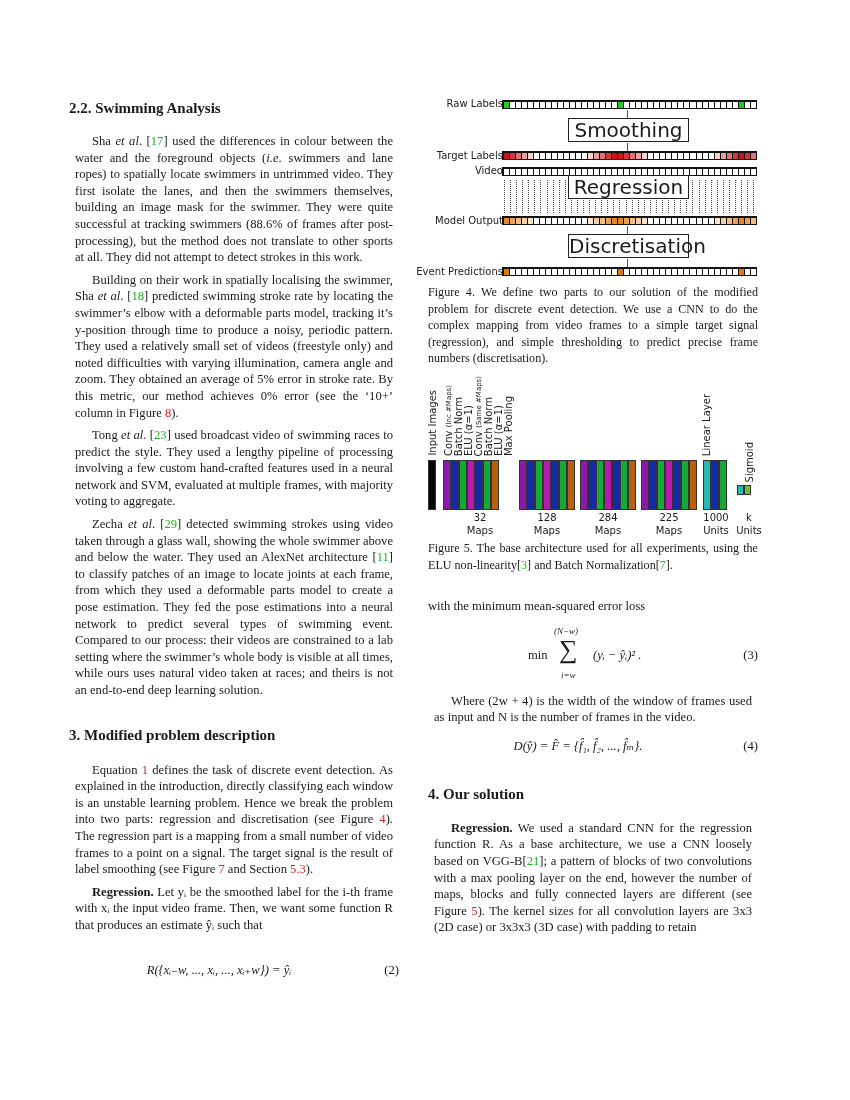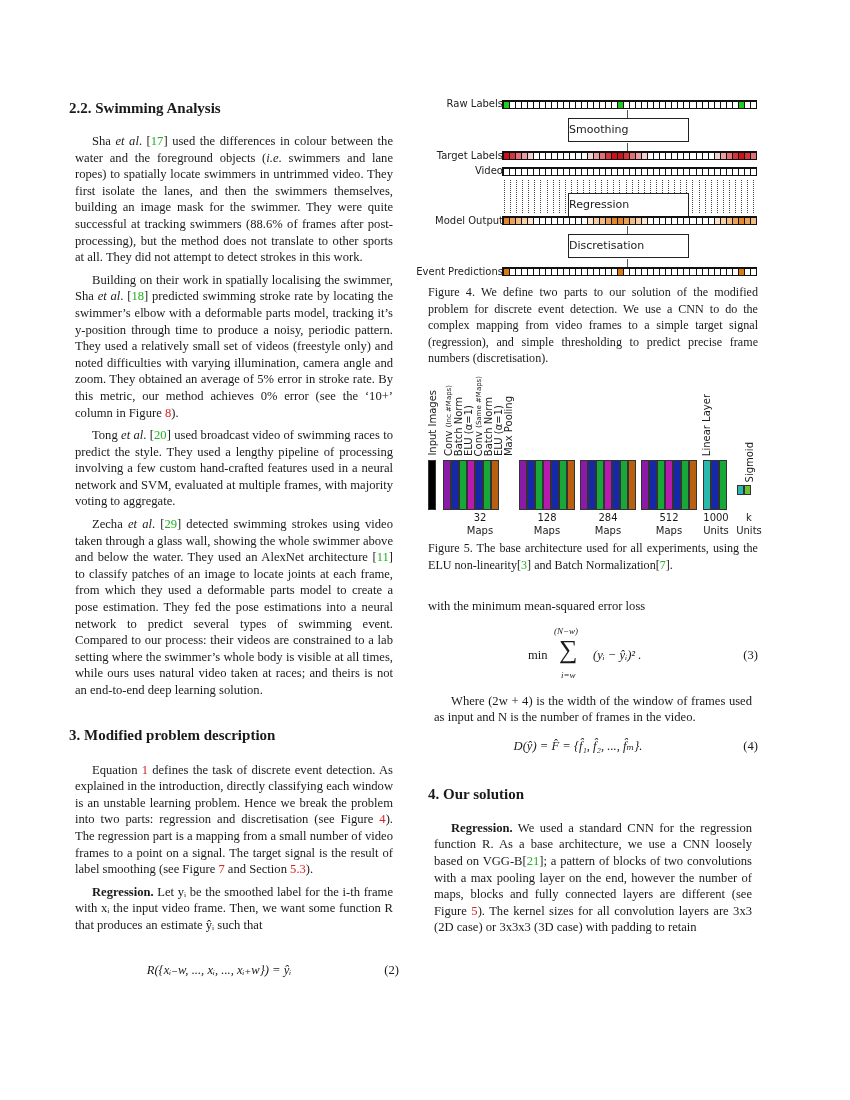--- a/index.html
+++ b/index.html
@@ -16,43 +16,43 @@
   .i { font-style:italic; }
   .eq { position:relative; height:40px; }
   .eq .body { position:absolute; left:0; right:30px; text-align:center; font-style:italic; }
   .eq .num { position:absolute; right:0; font-style:normal; }
   
   .fig4 { position:absolute; left:420px; top:95px; width:345px; height:185px;
           font-family:"DejaVu Sans", sans-serif; }
   .rowlbl { position:absolute; right:262px; font-size:10px; line-height:10px; text-align:right; white-space:nowrap; color:#222; }
   .bar { position:absolute; left:82px; width:255px; height:9px; display:flex; border:1.2px solid #111; box-sizing:border-box; background:#111; gap:1px; padding:0.5px; }
   .bar span { flex:1; background:#fff; }
-  .box { position:absolute; left:148px; width:119px; border:1.2px solid #222; background:#fff; 
-         font-size:11px; line-height:22px; }
+  .box { position:absolute; left:148px; width:119px; border:1.2px solid #222; background:#fff; text-align:center;
+         font-size:20px; line-height:22px; }
   .arrow { position:absolute; left:207px; width:1px; background:#555; }
   .dots { position:absolute; left:82px; width:255px; top:85px; height:33px; display:flex; }
   .dots span { flex:1; border-left:1px dotted #444; margin-left:2px; }
   .caption { font-size:12.1px; line-height:16.6px; text-align:justify; font-family:"Liberation Serif", serif; }
   
   .fig5 { position:absolute; left:425px; top:372px; width:345px; height:170px; font-family:"DejaVu Sans", sans-serif; }
   .vlabel { position:absolute; bottom:86px; writing-mode:vertical-rl; transform:rotate(180deg); font-size:10px; line-height:10px; white-space:nowrap; }
   .vlabel small { font-size:7px; }
   .blk { position:absolute; top:88px; height:50px; display:flex; }
   .blk span { width:8px; height:50px; border:1px solid #333; box-sizing:border-box; margin-right:0; }
   .ulbl { position:absolute; top:139px; font-size:10px; line-height:13px; text-align:center; }
 </style>
 </head>
 <body>
 
 <div class="col left">
   <h2>2.2. Swimming Analysis</h2>
   <div style="height:9px"></div>
   <p><span>Sha </span><span class="i">et al</span><span>. [</span><a class="cite">17</a><span>] used the differences in colour between the water and the foreground objects (</span><span class="i">i.e</span><span>. swimmers and lane ropes) to spatially locate swimmers in untrimmed video. They first isolate the lanes, and then the swimmers themselves, building an image mask for the swimmer. They were quite successful at tracking swimmers (88.6% of frames after post-processing), but the method does not translate to other sports at all. They did not attempt to detect strokes in this work.</span></p>
   <p style="margin-top:1px"><span>Building on their work in spatially localising the swimmer, Sha </span><span class="i">et al</span><span>. [</span><a class="cite">18</a><span>] predicted swimming stroke rate by locating the swimmer’s elbow with a deformable parts model, tracking it’s y-position through time to produce a noisy, periodic pattern. They used a relatively small set of videos (freestyle only) and noted difficulties with varying illumination, camera angle and zoom. They obtained an average of 5% error in stroke rate. By this metric, our method achieves 0% error (see the ‘10+’ column in Figure </span><a class="ref">8</a><span>).</span></p>
-  <p style="margin-top:1px"><span>Tong </span><span class="i">et al</span><span>. [</span><a class="cite">20</a><span>] used broadcast video of swimming races to predict the style. They used a lengthy pipeline of processing involving a few custom hand-crafted features used in a neural network and SVM, evaluated at multiple frames, with majority voting to aggregate.</span></p>
+  <p style="margin-top:1px"><span>Tong </span><span class="i">et al</span><span>. [</span><a class="cite">23</a><span>] used broadcast video of swimming races to predict the style. They used a lengthy pipeline of processing involving a few custom hand-crafted features used in a neural network and SVM, evaluated at multiple frames, with majority voting to aggregate.</span></p>
   <p style="margin-top:1px"><span>Zecha </span><span class="i">et al</span><span>. [</span><a class="cite">29</a><span>] detected swimming strokes using video taken through a glass wall, showing the whole swimmer above and below the water. They used an AlexNet architecture [</span><a class="cite">11</a><span>] to classify patches of an image to locate joints at each frame, from which they used a deformable parts model to create a pose estimation. They fed the pose estimations into a neural network to predict several types of swimming event. Compared to our process: their videos are constrained to a lab setting where the swimmer’s whole body is visible at all times, while ours uses natural video taken at races; and theirs is not an end-to-end deep learning solution.</span></p>
   <div style="height:20px"></div>
   <h2>3. Modified problem description</h2>
   <div style="height:11px"></div>
   <p><span>Equation </span><a class="ref">1</a><span> defines the task of discrete event detection. As explained in the introduction, directly classifying each window is an unstable learning problem. Hence we break the problem into two parts: regression and discretisation (see Figure </span><a class="ref">4</a><span>). The regression part is a mapping from a small number of video frames to a point on a signal. The target signal is the result of label smoothing (see Figure </span><a class="ref">7</a><span> and Section </span><a class="ref">5.3</a><span>).</span></p>
   <p style="margin-top:1px"><span class="b">Regression.</span><span> Let yᵢ be the smoothed label for the i-th frame with xᵢ the input video frame. Then, we want some function R that produces an estimate ŷᵢ such that</span></p>
   <div style="height:22px"></div>
   <div class="eq">
     <span class="body">R({xᵢ₋w, ..., xᵢ, ..., xᵢ₊w}) = ŷᵢ</span>
     <span class="num">(2)</span>
@@ -235,21 +235,21 @@
       <span></span>
       <span></span>
       <span></span>
       <span></span>
       <span></span>
       <span></span>
       <span></span>
       <span></span>
       <span></span>
     </div>
-  <div class="box" style="top:98px">Regression</div>
+  <div class="box" style="top:80px">Regression</div>
   <div class="rowlbl" style="top:121px">Model Output</div>
   <div class="bar" id="bar-model" style="top:121px">
       <span style="background: rgb(227, 135, 40);"></span>
       <span style="background: rgb(233, 162, 88);"></span>
       <span style="background: rgb(240, 189, 136);"></span>
       <span style="background: rgb(244, 208, 171);"></span>
       <span style="background: rgb(249, 228, 207);"></span>
       <span></span>
       <span></span>
       <span></span>
@@ -406,21 +406,21 @@
     </div>
   <div class="ulbl" style="left:104px;width:36px">
       <div>128</div>
       <div>Maps</div>
     </div>
   <div class="ulbl" style="left:165px;width:36px">
       <div>284</div>
       <div>Maps</div>
     </div>
   <div class="ulbl" style="left:226px;width:36px">
-      <div>512</div>
+      <div>225</div>
       <div>Maps</div>
     </div>
   <div class="ulbl" style="left:274px;width:34px">
       <div>1000</div>
       <div>Units</div>
     </div>
   <div class="ulbl" style="left:308px;width:32px">
       <div>k</div>
       <div>Units</div>
     </div>

